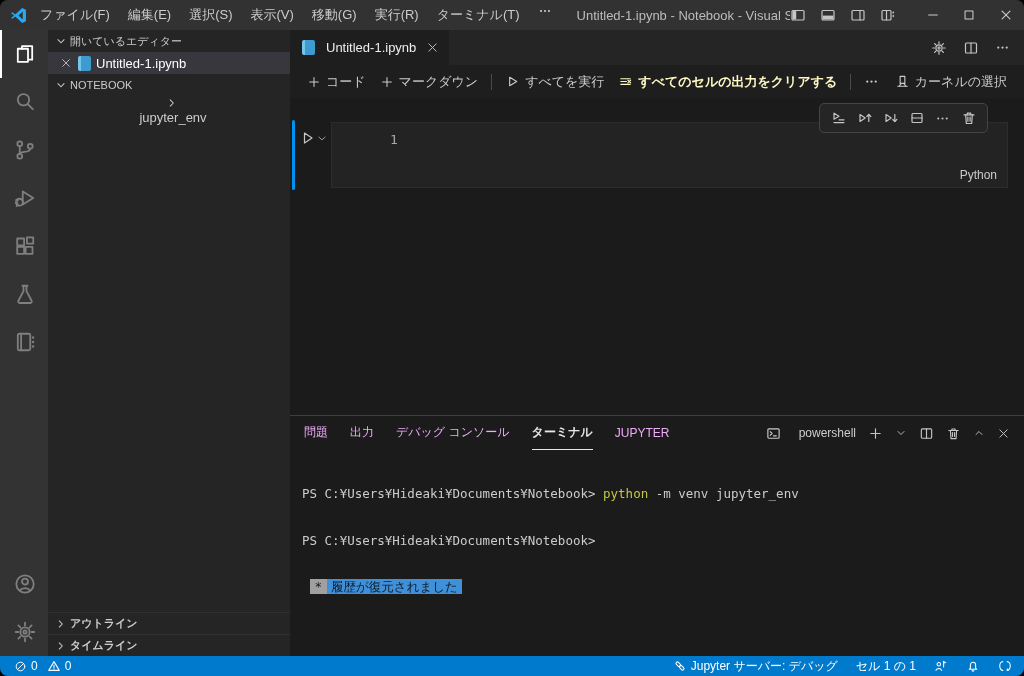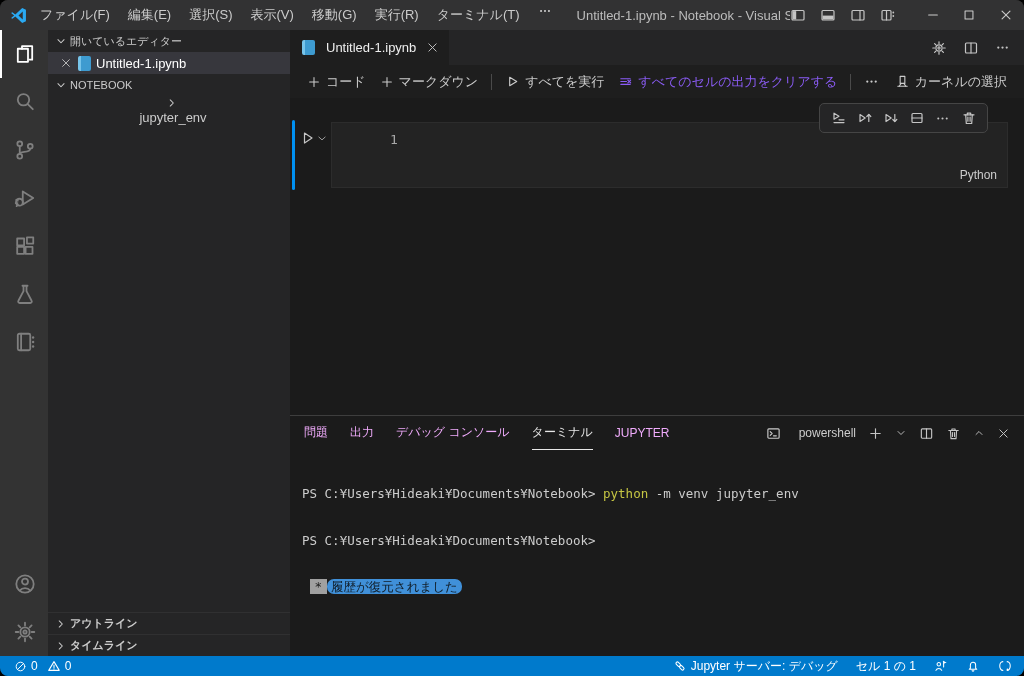--- a/index.html
+++ b/index.html
@@ -44,48 +44,48 @@
   
   .main-col { flex:1; display:flex; flex-direction:column; min-width:0; background:#1b1b1b; }
 
   .tabbar { height:35px; background:#252526; display:flex; align-items:stretch; }
   .tab { background:#1e1e1e; display:flex; align-items:center; gap:6px; padding:0 10px; font-size:13px; color:#eeeeee; }
   .tab .closex { color:#c0c0c0; margin-left:4px; display:flex; }
   .tabbar-actions { margin-left:auto; display:flex; align-items:center; gap:16px; padding-right:14px; color:#c5c5c5; }
 
   .nbtoolbar { height:33px; background:#1e1e1e; display:flex; align-items:center; padding:0 10px; font-size:13px; color:#cccccc; }
   .nb-btn { display:flex; align-items:center; gap:5px; padding:0 7px; height:26px; border-radius:4px; white-space:nowrap; }
-  .nb-btn.disabled { color:#8b5cf6; }
+  .nb-btn.disabled { color:#fef9c3;font-weight:bold; }
   .nb-sep { width:1px; height:16px; background:#4a4a4a; margin:0 6px; }
   .nb-spacer { flex:1; }
 
   .notebook { flex:1; position:relative; background:#1b1b1b; overflow:hidden; }
   .cell-toolbar { position:absolute; top:5px; right:36px; display:flex; align-items:center; gap:3px; background:#252526; border:1px solid #454545; border-radius:5px; padding:4px 7px; color:#c5c5c5; z-index:3; }
   .ct-btn { width:23px; height:20px; display:flex; align-items:center; justify-content:center; }
   .cell { position:absolute; top:24px; left:2px; right:16px; display:flex; }
   .cell-focus-bar { width:3px; border-radius:2px; background:#0090f1; height:70px; margin-top:-2px; }
   .cell-gutter { width:36px; display:flex; justify-content:center; padding-top:8px; color:#c5c5c5; }
   .run-wrap { display:flex; align-items:flex-start; gap:1px; }
   .cell-editor { flex:1; height:66px; background:#232323; border:1px solid #2c2c2c; position:relative; }
   .line-number { position:absolute; left:58px; top:9px; font-family:"DejaVu Sans Mono","Liberation Mono",monospace; font-size:13px; color:#a8a8a8; }
   .cell-lang { position:absolute; right:10px; bottom:5px; font-size:12px; color:#cccccc; }
 
   
   .panel { height:241px; border-top:1px solid #3e3e3e; background:#1b1b1b; display:flex; flex-direction:column; }
   .panel-header { height:34px; display:flex; align-items:center; padding:0 14px; font-size:12px; }
   .panel-tab { height:100%; display:flex; align-items:center; margin-right:22px; color:#f0abfc; border-bottom:1px solid transparent; white-space:nowrap; }
-  .panel-tab.active { color:#e7e7e7; border-bottom-color:#e7e7e7; font-weight:normal; }
+  .panel-tab.active { color:#e7e7e7; border-bottom-color:#e7e7e7; font-weight:bold; }
   .panel-actions { margin-left:auto; display:flex; align-items:center; gap:12px; color:#c5c5c5; }
   .shell-chip { display:flex; align-items:center; gap:18px; font-size:12px; color:#cccccc; }
 
   .terminal { flex:1; padding:5px 8px 0 12px; font-family:"DejaVu Sans Mono","Liberation Mono",monospace; font-size:12.5px; line-height:15.5px; color:#cccccc; white-space:pre; overflow:hidden; }
   .tline { min-height:15.5px; }
   .t-cmd { color:#c5c543; }
   .hl-badge { background:#a0a0a0; color:#1e1e1e; padding:0 5px; }
-  .hl-text { background:#4090d9; color:#101c26; padding:0 4px;border-radius:7px; }
+  .hl-text { background:#4090d9; color:#101c26; padding:0 4px; }
 
   
   .statusbar { position:absolute; left:0; right:0; bottom:0; height:20px; background:#007acc; color:#ffffff; display:flex; align-items:center; font-size:12px; padding:0 12px 0 14px; }
   .sb-item { display:flex; align-items:center; gap:4px; margin-right:12px; white-space:nowrap; }
   .sb-right { margin-left:auto; display:flex; align-items:center; gap:18px; }
   .sb-right .sb-item { margin-right:0; }
 </style>
 </head>
 <body>
 

